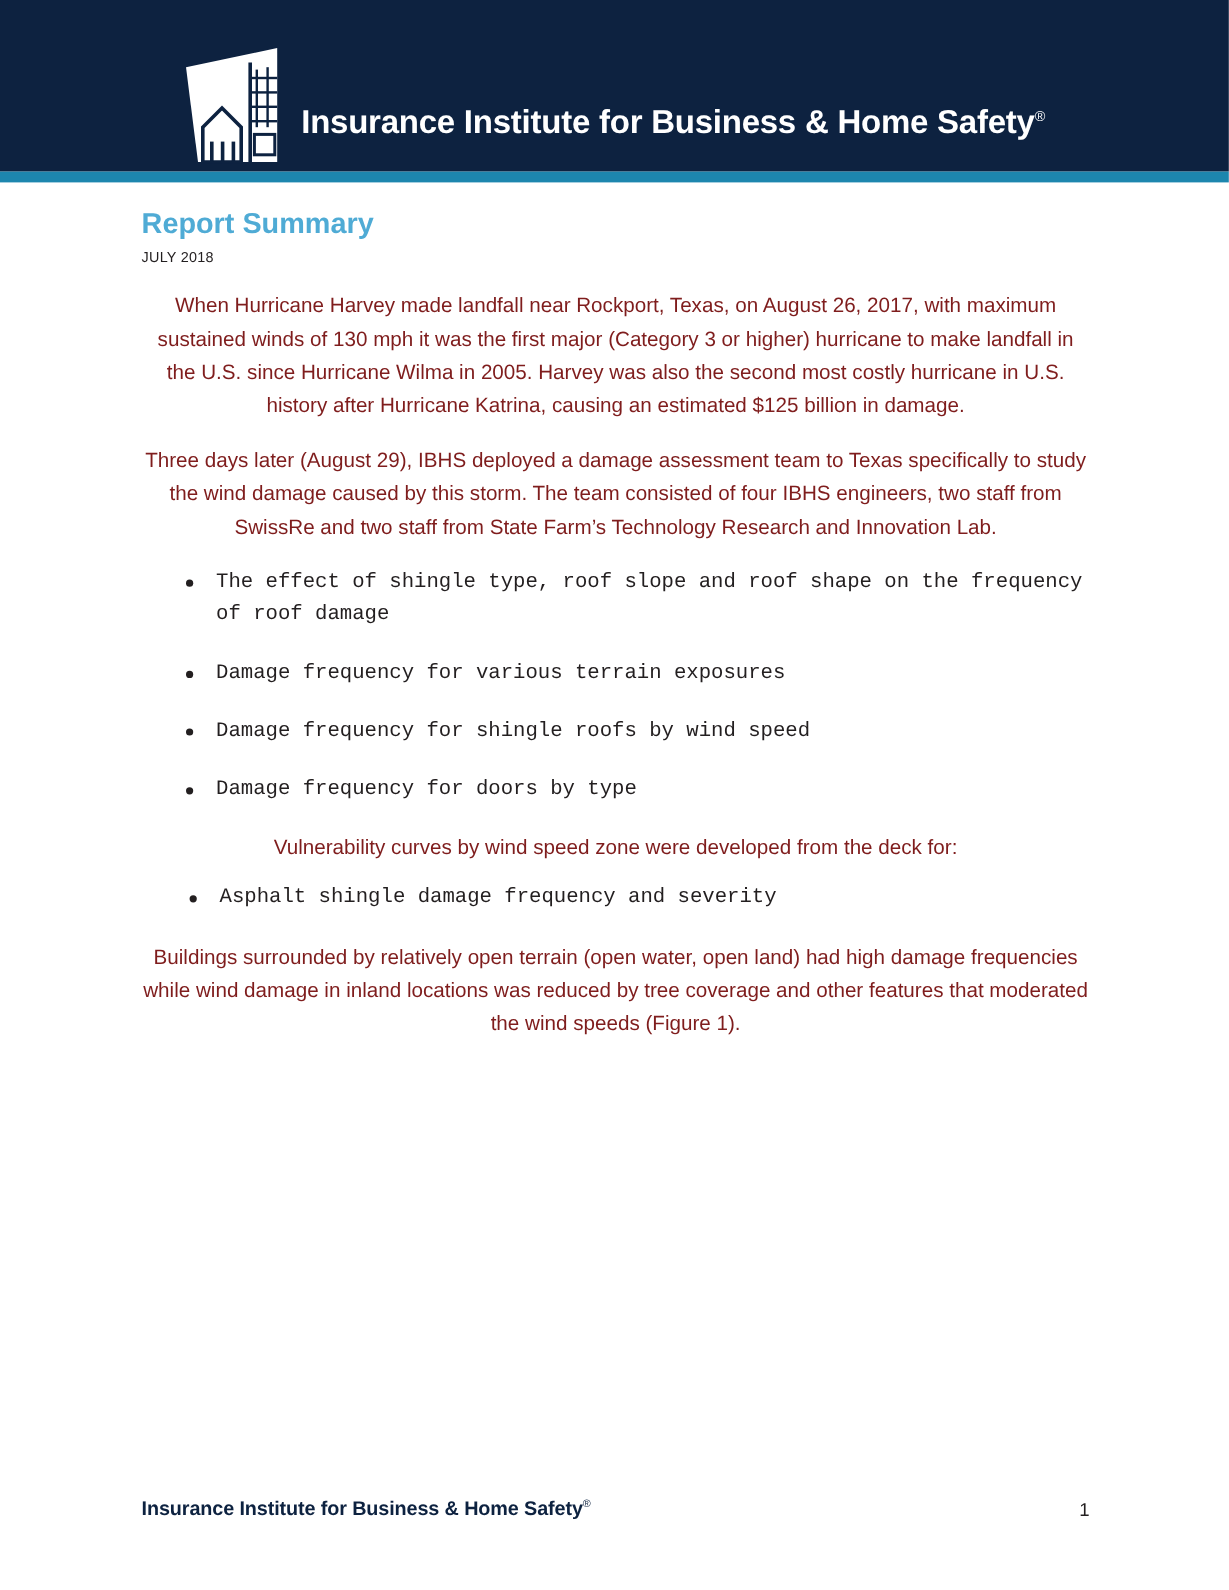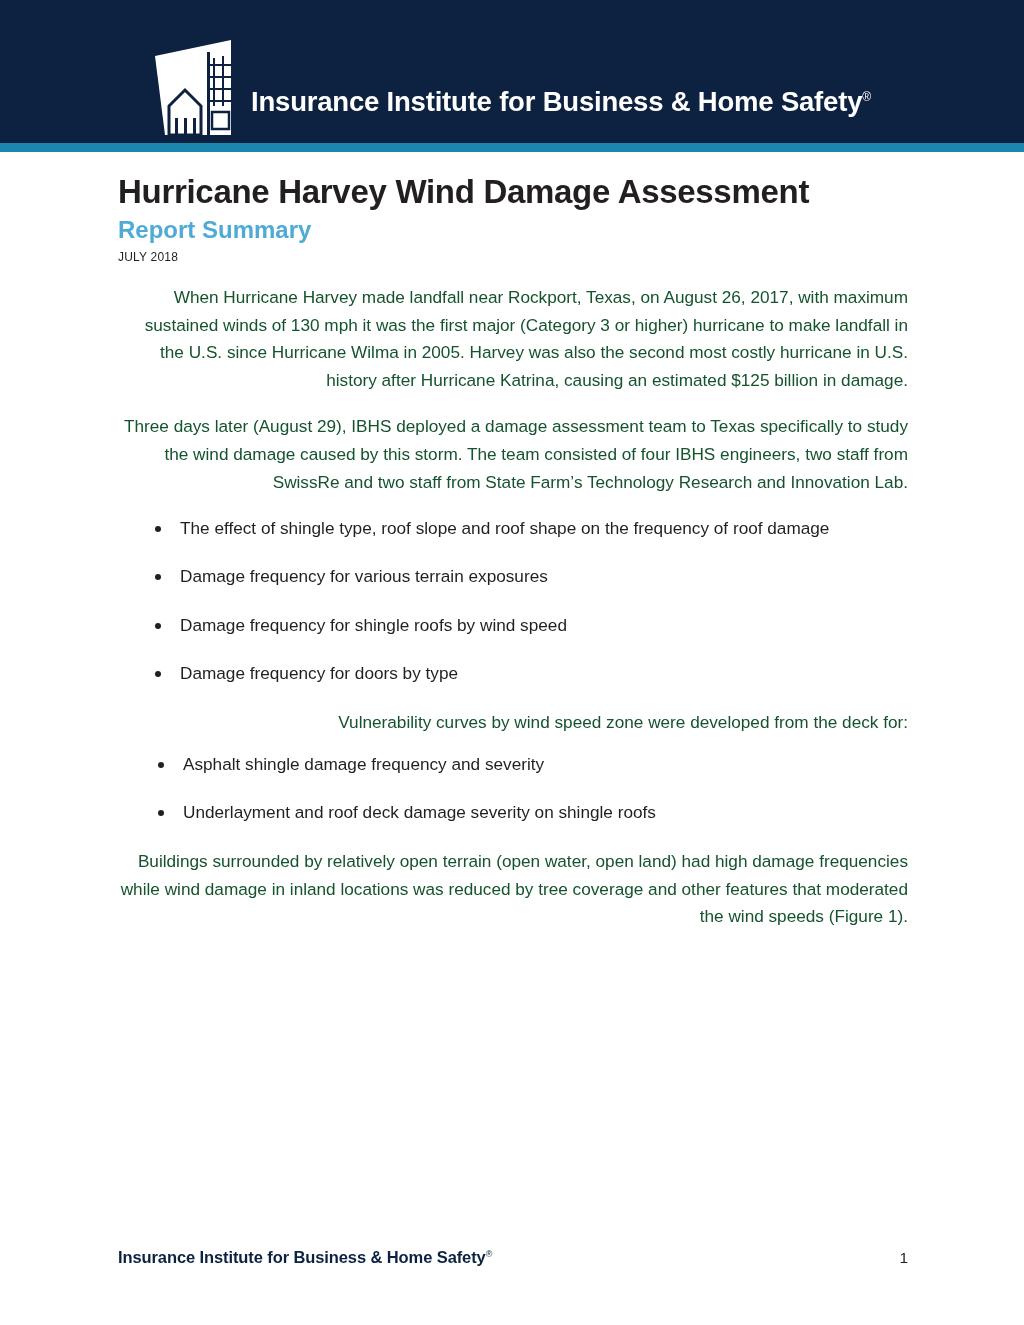--- a/index.html
+++ b/index.html
@@ -90,31 +90,32 @@
     font-size: 12px;
     color: #231f20;
     margin: 0 0 20px 0;
     letter-spacing: 0.2px;
   }
 
   p.para {
     font-size: 17.2px;
     line-height: 1.62;
     margin: 0 0 18px 0;
-    color: #14532d;
-    text-align: right;
+    color: #7f1d1d;
+    text-align: center;
   }
   p.para.tight {
     margin-bottom: 14px;
   }
 
   ul.bullets {
     list-style: none;
     margin: 0 0 8px 0;
     padding: 0;
+    font-family: Liberation Mono, monospace;
   }
   ul.bullets li {
     font-size: 17.2px;
     line-height: 1.6;
     color: #231f20;
     position: relative;
     padding-left: 62px;
     margin-bottom: 21px;
   }
   ul.bullets li::before {
@@ -193,41 +194,39 @@
   </div>
   <div class="brand-wordmark">
     <span>Insurance Institute for Business &amp; Home Safety</span><span class="reg">®</span>
   </div>
 </div>
 <div class="accent-stripe"></div>
 
 <div class="page-body">
   <div class="content">
 
-    <h1 class="doc-title">Hurricane Harvey Wind Damage Assessment</h1>
     <h2 class="doc-subtitle">Report Summary</h2>
     <div class="doc-date">JULY 2018</div>
 
     <p class="para">When Hurricane Harvey made landfall near Rockport, Texas, on August 26, 2017, with maximum sustained winds of 130 mph it was the first major (Category 3 or higher) hurricane to make landfall in the U.S. since Hurricane Wilma in 2005. Harvey was also the second most costly hurricane in U.S. history after Hurricane Katrina, causing an estimated $125 billion in damage.</p>
 
     <p class="para">Three days later (August 29), IBHS deployed a damage assessment team to Texas specifically to study the wind damage caused by this storm. The team consisted of four IBHS engineers, two staff from SwissRe and two staff from State Farm’s Technology Research and Innovation Lab.</p>
 
 
     <ul class="bullets list-one">
       <li>The effect of shingle type, roof slope and roof shape on the frequency of roof damage</li>
       <li>Damage frequency for various terrain exposures</li>
       <li>Damage frequency for shingle roofs by wind speed</li>
       <li>Damage frequency for doors by type</li>
     </ul>
 
     <p class="para tight">Vulnerability curves by wind speed zone were developed from the deck for:</p>
 
     <ul class="bullets list-two">
       <li>Asphalt shingle damage frequency and severity</li>
-      <li>Underlayment and roof deck damage severity on shingle roofs</li>
     </ul>
 
     <p class="para">Buildings surrounded by relatively open terrain (open water, open land) had high damage frequencies while wind damage in inland locations was reduced by tree coverage and other features that moderated the wind speeds (Figure 1).</p>
 
   </div>
 </div>
 
 <div class="footer">
   <div class="footer-brand">
     <span>Insurance Institute for Business &amp; Home Safety</span><span class="reg">®</span>

